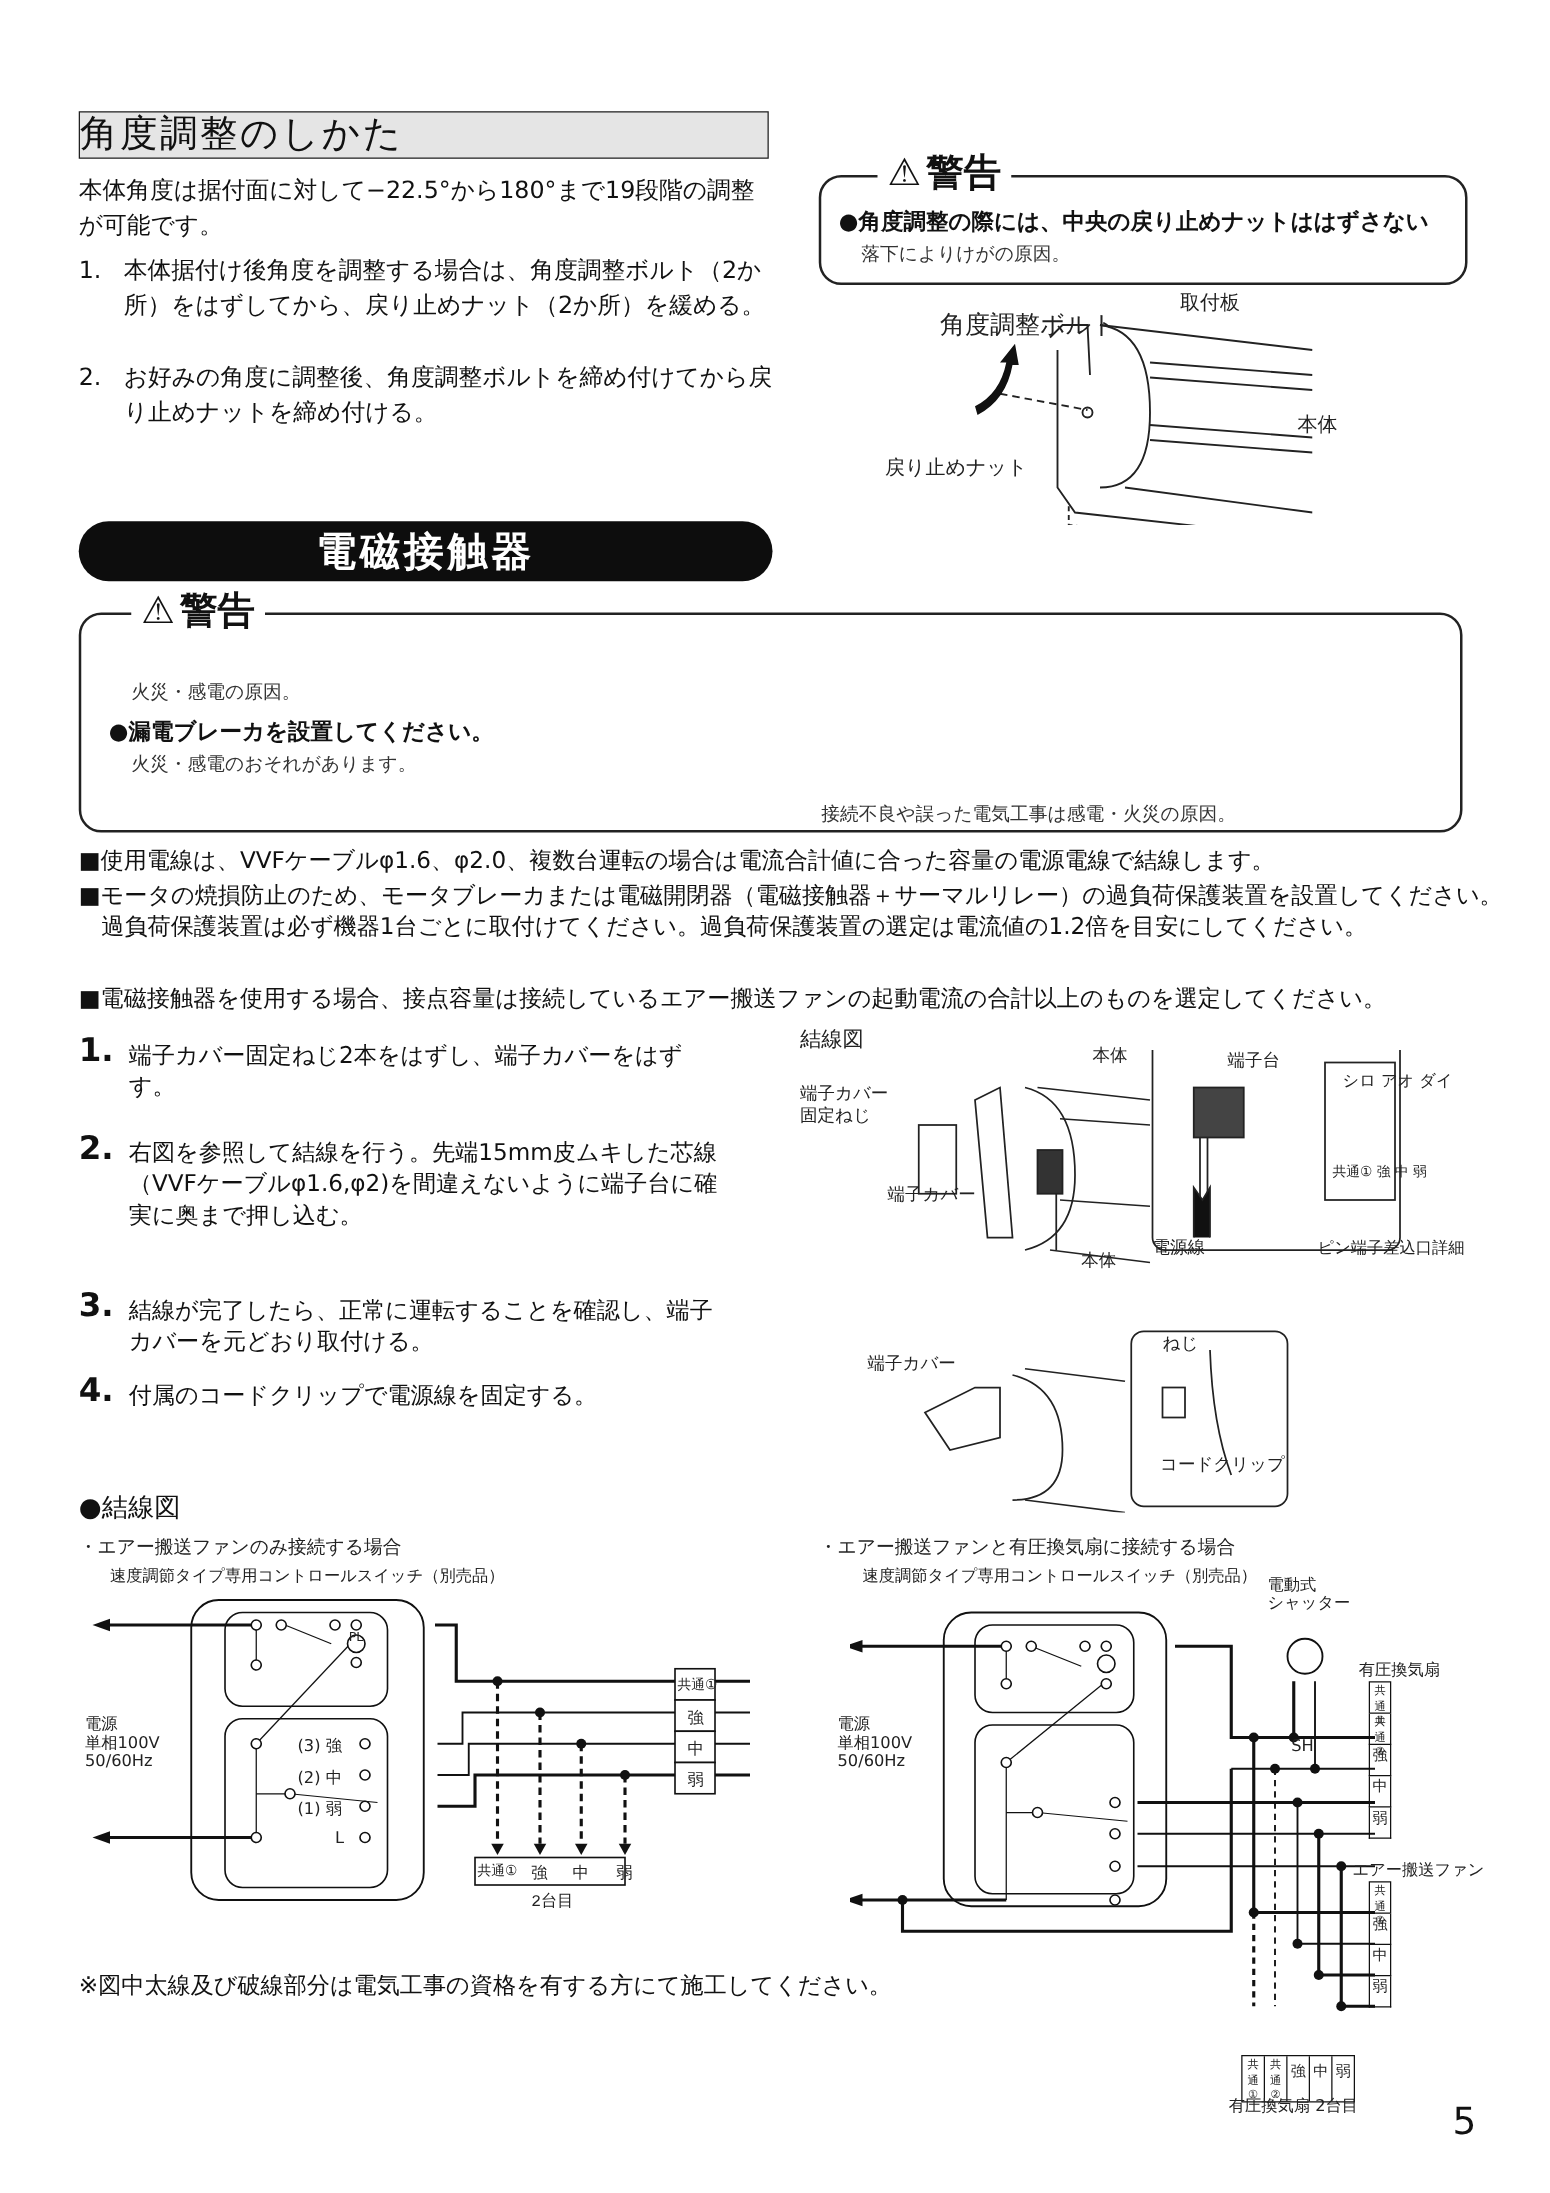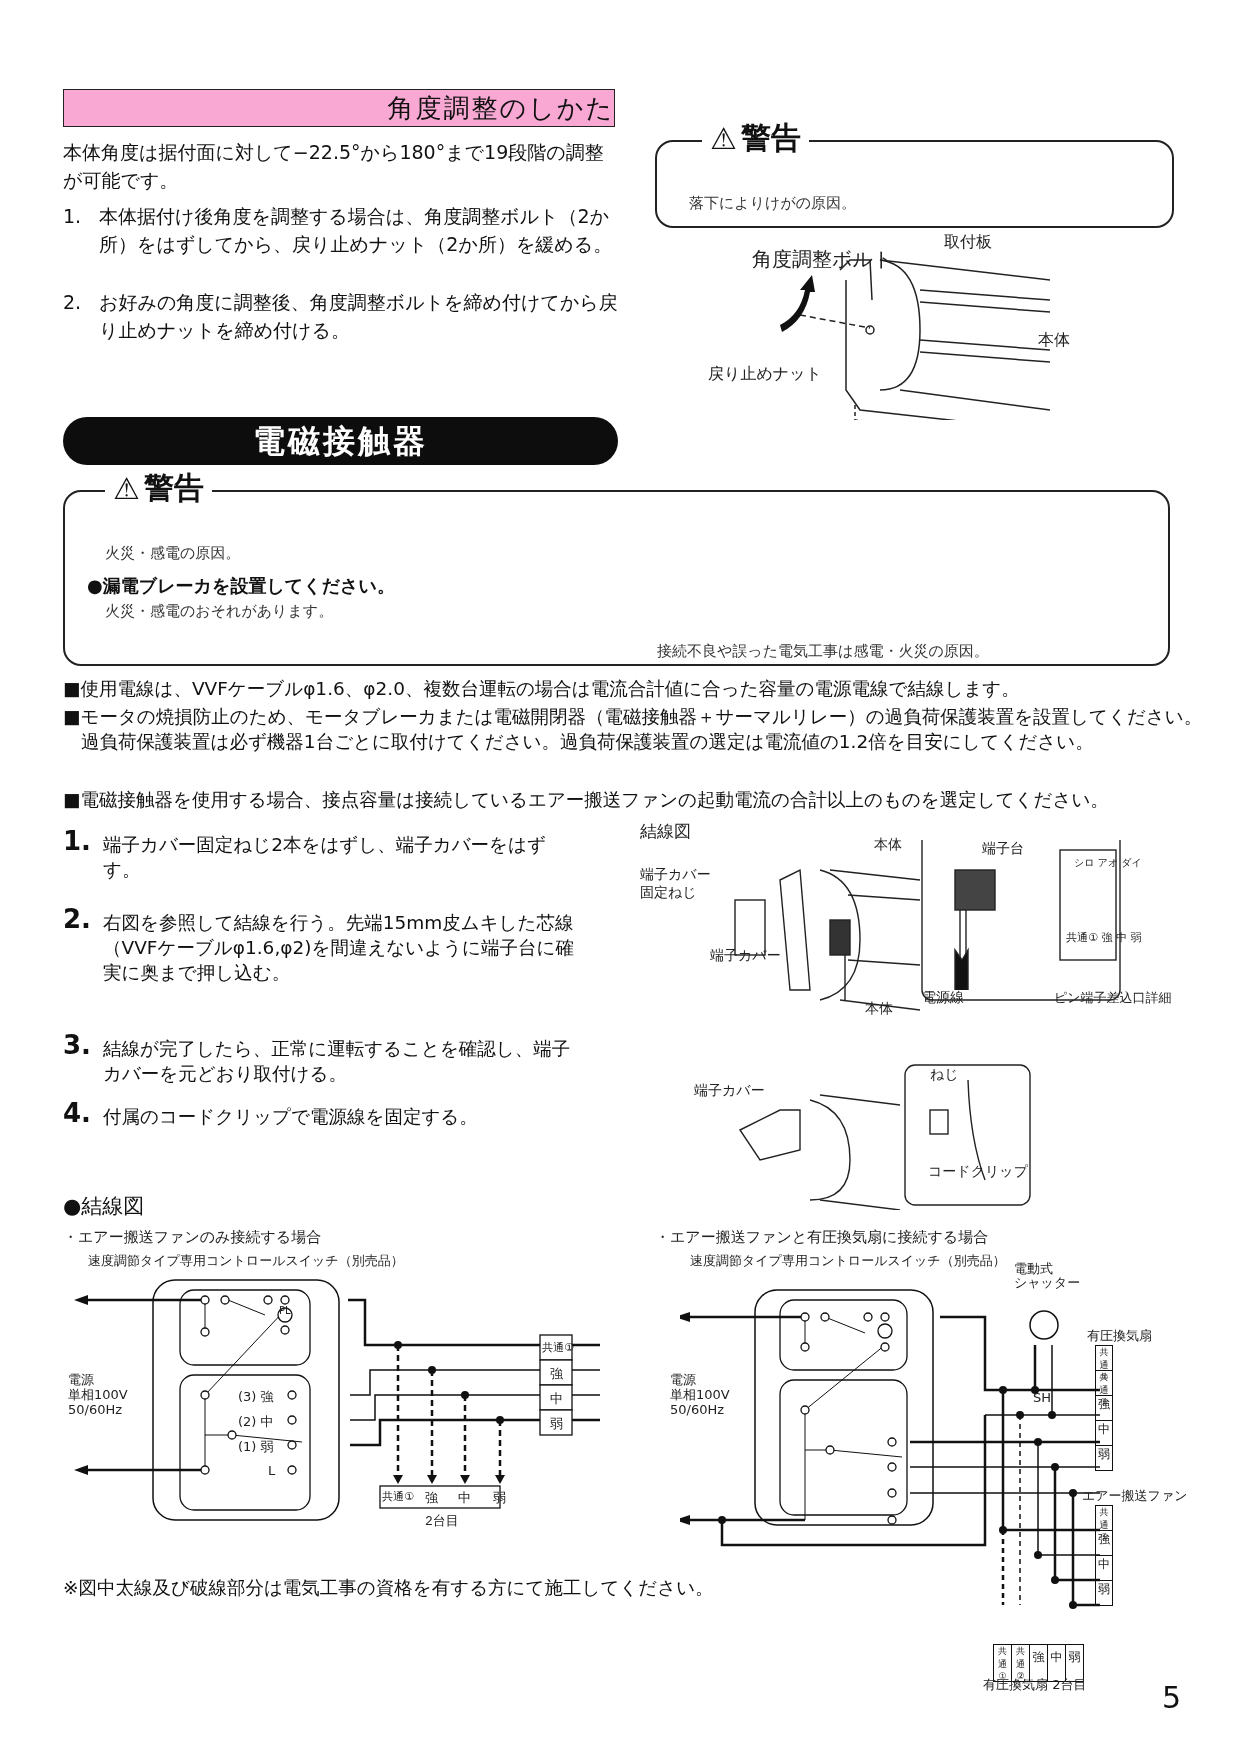--- a/index.html
+++ b/index.html
@@ -1,20 +1,20 @@
 <!DOCTYPE html>
 <html><head>
 <meta charset="utf-8">
 <style>
   html,body{margin:0;padding:0;background:#fff;}
   body{width:1240px;height:1754px;position:relative;overflow:hidden;color:#111;
        font-family:"DejaVu Sans","Liberation Sans",sans-serif;}
   .abs{position:absolute;}
-  .sec-title-box{left:63px;top:89px;width:550px;height:36px;border:1.5px solid #222;background:#f9a8d4;
-       font-size:26px;text-align:right;line-height:36px;letter-spacing:2px;}
+  .sec-title-box{left:63px;top:89px;width:550px;height:36px;border:1.5px solid #222;background:#e5e5e5;
+       font-size:30px;text-align:left;line-height:36px;letter-spacing:2px;}
   .p{font-size:19px;line-height:28px;}
   .ol-item{position:absolute;left:63px;width:560px;font-size:19px;line-height:28px;}
   .ol-item .n{position:absolute;left:0;top:0;width:30px;}
   .ol-item .t{margin-left:36px;display:block;}
   .warn-box{border:2px solid #222;border-radius:18px;}
   .warn-label{background:#fff;padding:0 8px;font-size:30px;font-weight:bold;display:flex;align-items:center;gap:4px;}
   .warn-main{font-size:18px;font-weight:bold;line-height:24px;}
   .warn-sub{font-size:15px;color:#333;line-height:22px;}
   .pill{left:63px;top:417px;width:555px;height:48px;background:#0d0d0d;border-radius:24px;
         color:#fff;font-size:32px;font-weight:bold;text-align:center;line-height:48px;letter-spacing:3px;}
@@ -38,20 +38,21 @@
 <div class="ol-item" style="top:288px;">
   <span class="n">2.</span>
   <span class="t">お好みの角度に調整後、角度調整ボルトを締め付けてから戻り止めナットを締め付ける。</span>
 </div>
 
 <div class="abs warn-box" style="left:655px;top:140px;width:515px;height:84px;">
   <div class="abs warn-label" style="left:45px;top:-24px;">
     <span>⚠</span>
     <span>警告</span>
   </div>
+  <div class="abs warn-main" style="left:14px;top:24px;">●角度調整の際には、中央の戻り止めナットははずさない</div>
   <div class="abs warn-sub" style="left:32px;top:50px;">落下によりけがの原因。</div>
 </div>
 
 <svg style="left:760px;top:240px;" width="290" height="180">
   <g stroke="#222" fill="none" stroke-width="1.5">
     <path d="M80 30 L90 20 L110 20 L112 60"></path>
     <path d="M86 40 L86 150 L100 170 L280 190"></path>
     <path d="M120 20 Q160 25 160 90 Q160 150 120 150"></path>
     <path d="M120 20 L290 40"></path>
     <path d="M160 50 L290 60"></path>
@@ -129,21 +130,21 @@
     <rect x="205" y="225" width="125" height="140" rx="10"></rect>
     <path d="M268 240 Q270 300 285 340"></path>
     <rect x="230" y="270" width="18" height="24"></rect>
   </g>
 </svg>
 <div class="lbl" style="left:874px;top:836px;">本体</div>
 <div class="lbl" style="left:640px;top:866px;width:80px;white-space:normal;">端子カバー固定ねじ</div>
 <div class="lbl" style="left:710px;top:947px;">端子カバー</div>
 <div class="lbl" style="left:982px;top:840px;">端子台</div>
 <div class="lbl" style="left:922px;top:989px;">電源線</div>
-<div class="lbl small" style="left:1074px;top:856px;font-size:10px;">シロ アオ ダイ</div>
+<div class="lbl small" style="left:1074px;top:856px;font-size:13px;">シロ アオ ダイ</div>
 <div class="lbl small" style="left:1066px;top:930px;font-size:11px;">
   <span>共通①</span>
   <span>強</span>
   <span>中</span>
   <span>弱</span>
 </div>
 <div class="lbl" style="left:1054px;top:989px;font-size:13px;">ピン端子差込口詳細</div>
 <div class="lbl" style="left:865px;top:1000px;">本体</div>
 <div class="lbl" style="left:694px;top:1082px;">端子カバー</div>
 <div class="lbl" style="left:930px;top:1066px;">ねじ</div>

